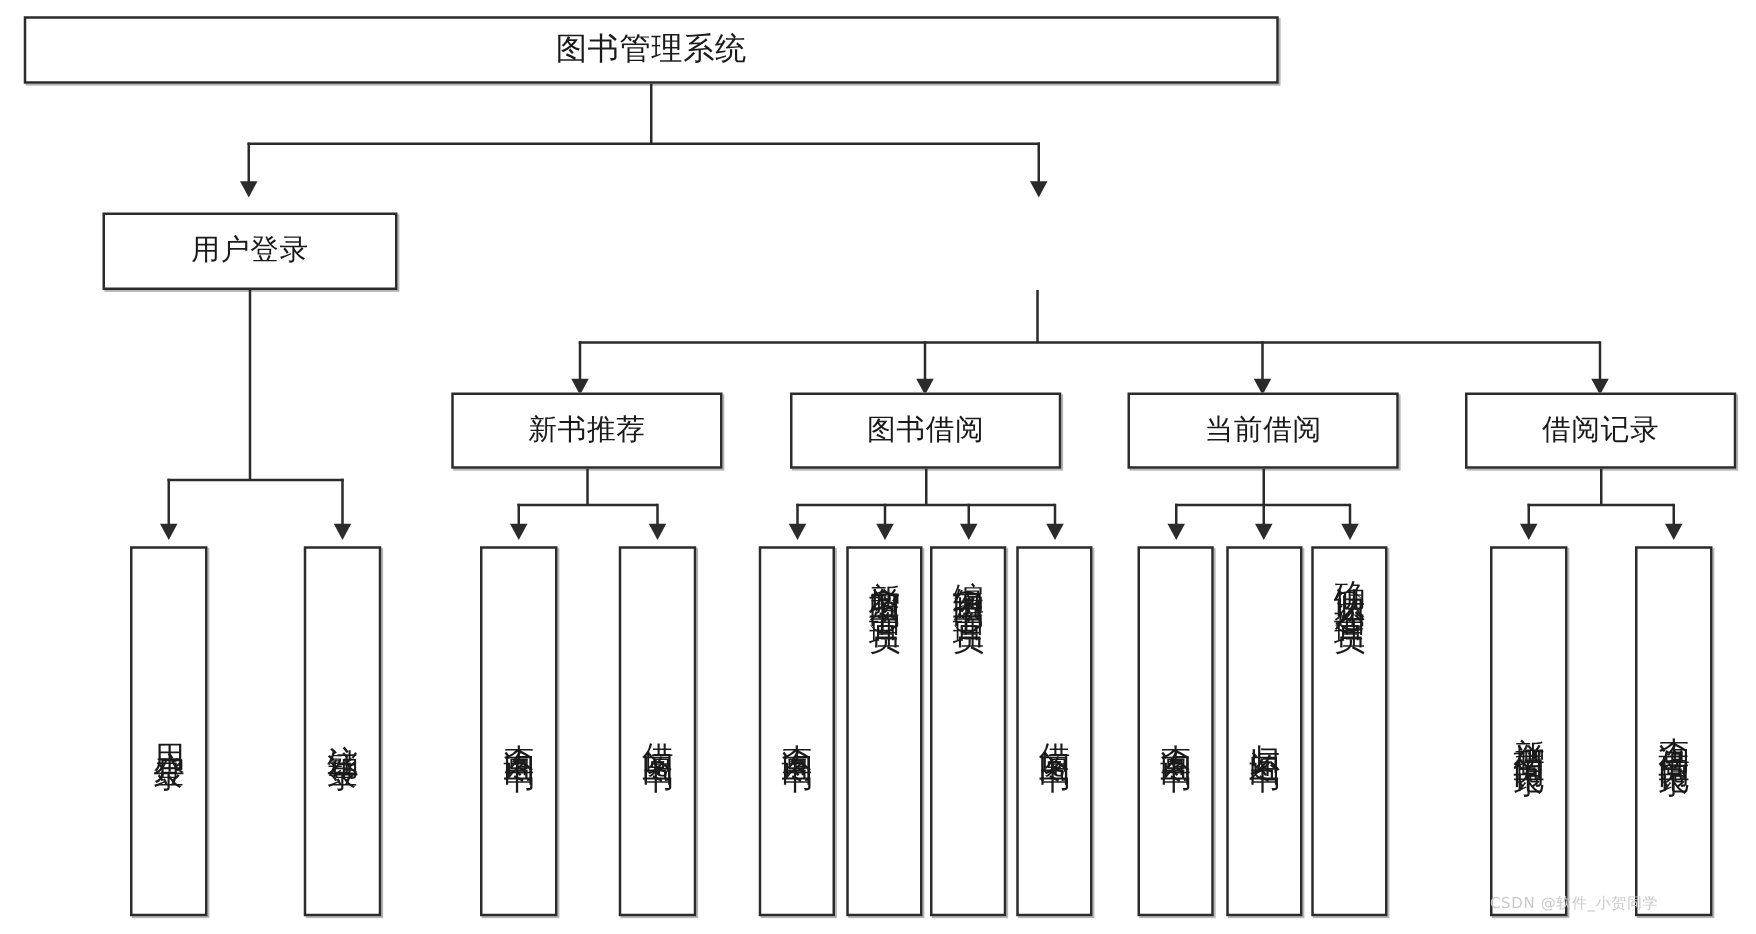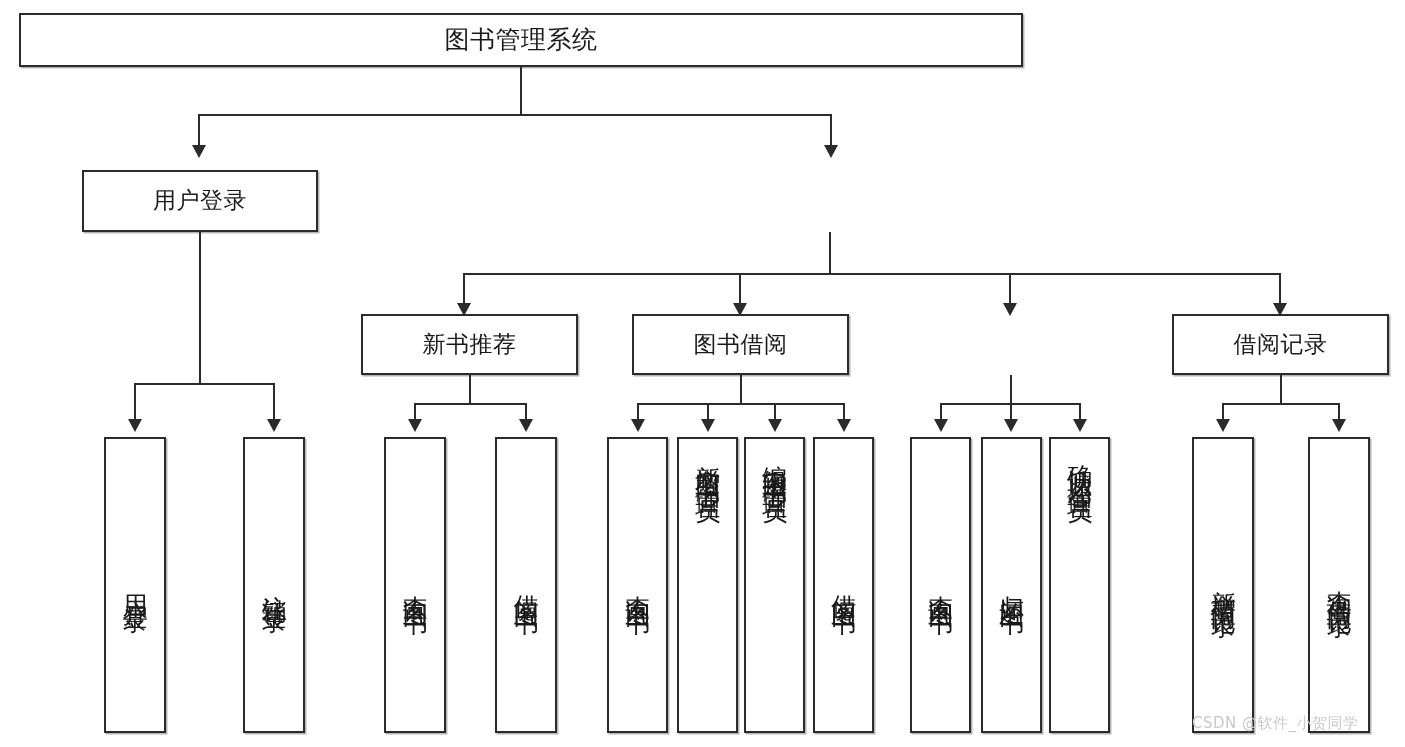--- a/index.html
+++ b/index.html
@@ -67,21 +67,21 @@
     width:0;height:0;
     border-left:7px solid transparent;
     border-right:7px solid transparent;
     border-top:13px solid #2b2b2b;
   }
 
   
   #watermark{
     position:absolute;
     left:1192px;top:714px;
-    font-size:15px;
+    font-size:12px;
     color:#c9c9c9;
     letter-spacing:.5px;
     white-space:nowrap;
     pointer-events:none;
     font-family:"DejaVu Sans","Liberation Sans",sans-serif;
   }
 </style>
 </head>
 <body>
 
@@ -122,20 +122,23 @@
   <div class="arrow" style="left:1003px;top:303px;"></div>
   <div class="ln v" style="left:1279px;top:273px;height:32px;"></div>
   <div class="arrow" style="left:1273px;top:303px;"></div>
 
   <div class="node h" style="left:361px;top:314px;width:217px;height:61px;">
     <span class="label">新书推荐</span>
   </div>
   <div class="node h" style="left:632px;top:314px;width:217px;height:61px;">
     <span class="label">图书借阅</span>
   </div>
+  <div class="node h" style="left:902px;top:314px;width:217px;height:61px;">
+    <span class="label">当前借阅</span>
+  </div>
   <div class="node h" style="left:1172px;top:314px;width:217px;height:61px;">
     <span class="label">借阅记录</span>
   </div>
 
   <div class="ln v" style="left:469px;top:375px;height:29px;"></div>
   <div class="ln h" style="left:414px;top:403px;width:112px;"></div>
   <div class="ln v" style="left:414px;top:403px;height:18px;"></div>
   <div class="arrow" style="left:408px;top:419px;"></div>
   <div class="ln v" style="left:525px;top:403px;height:18px;"></div>
   <div class="arrow" style="left:519px;top:419px;"></div>

